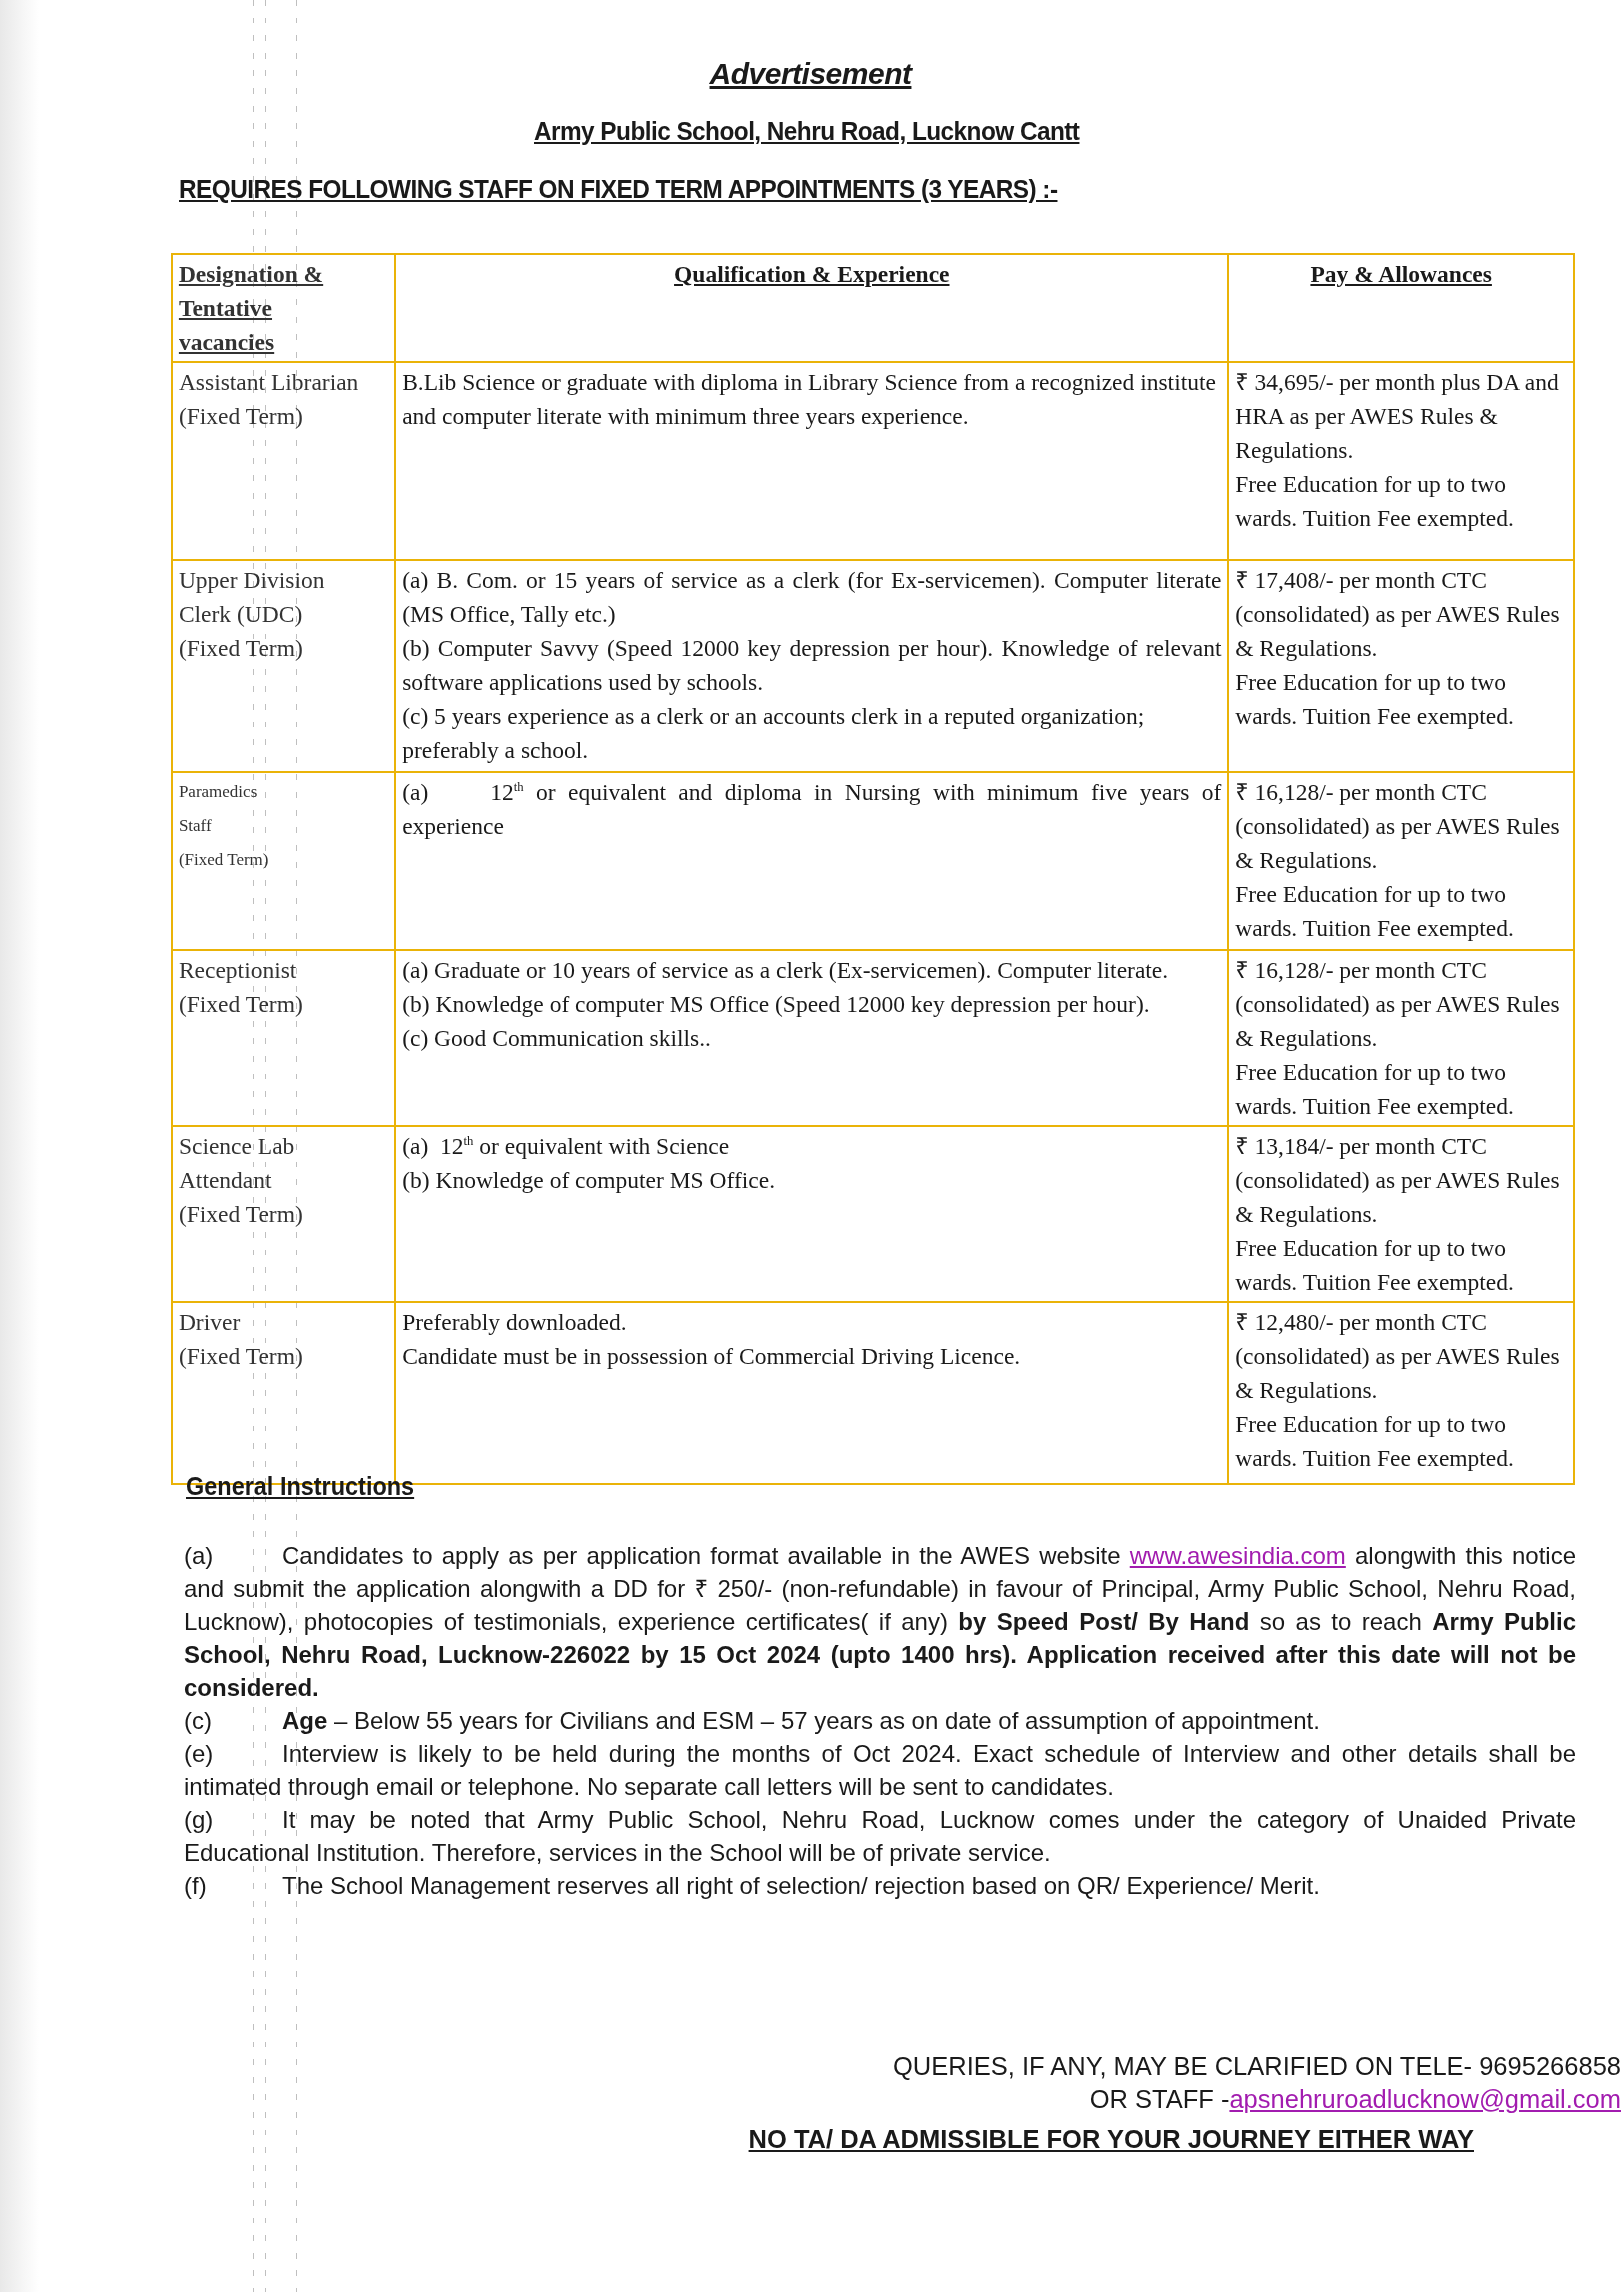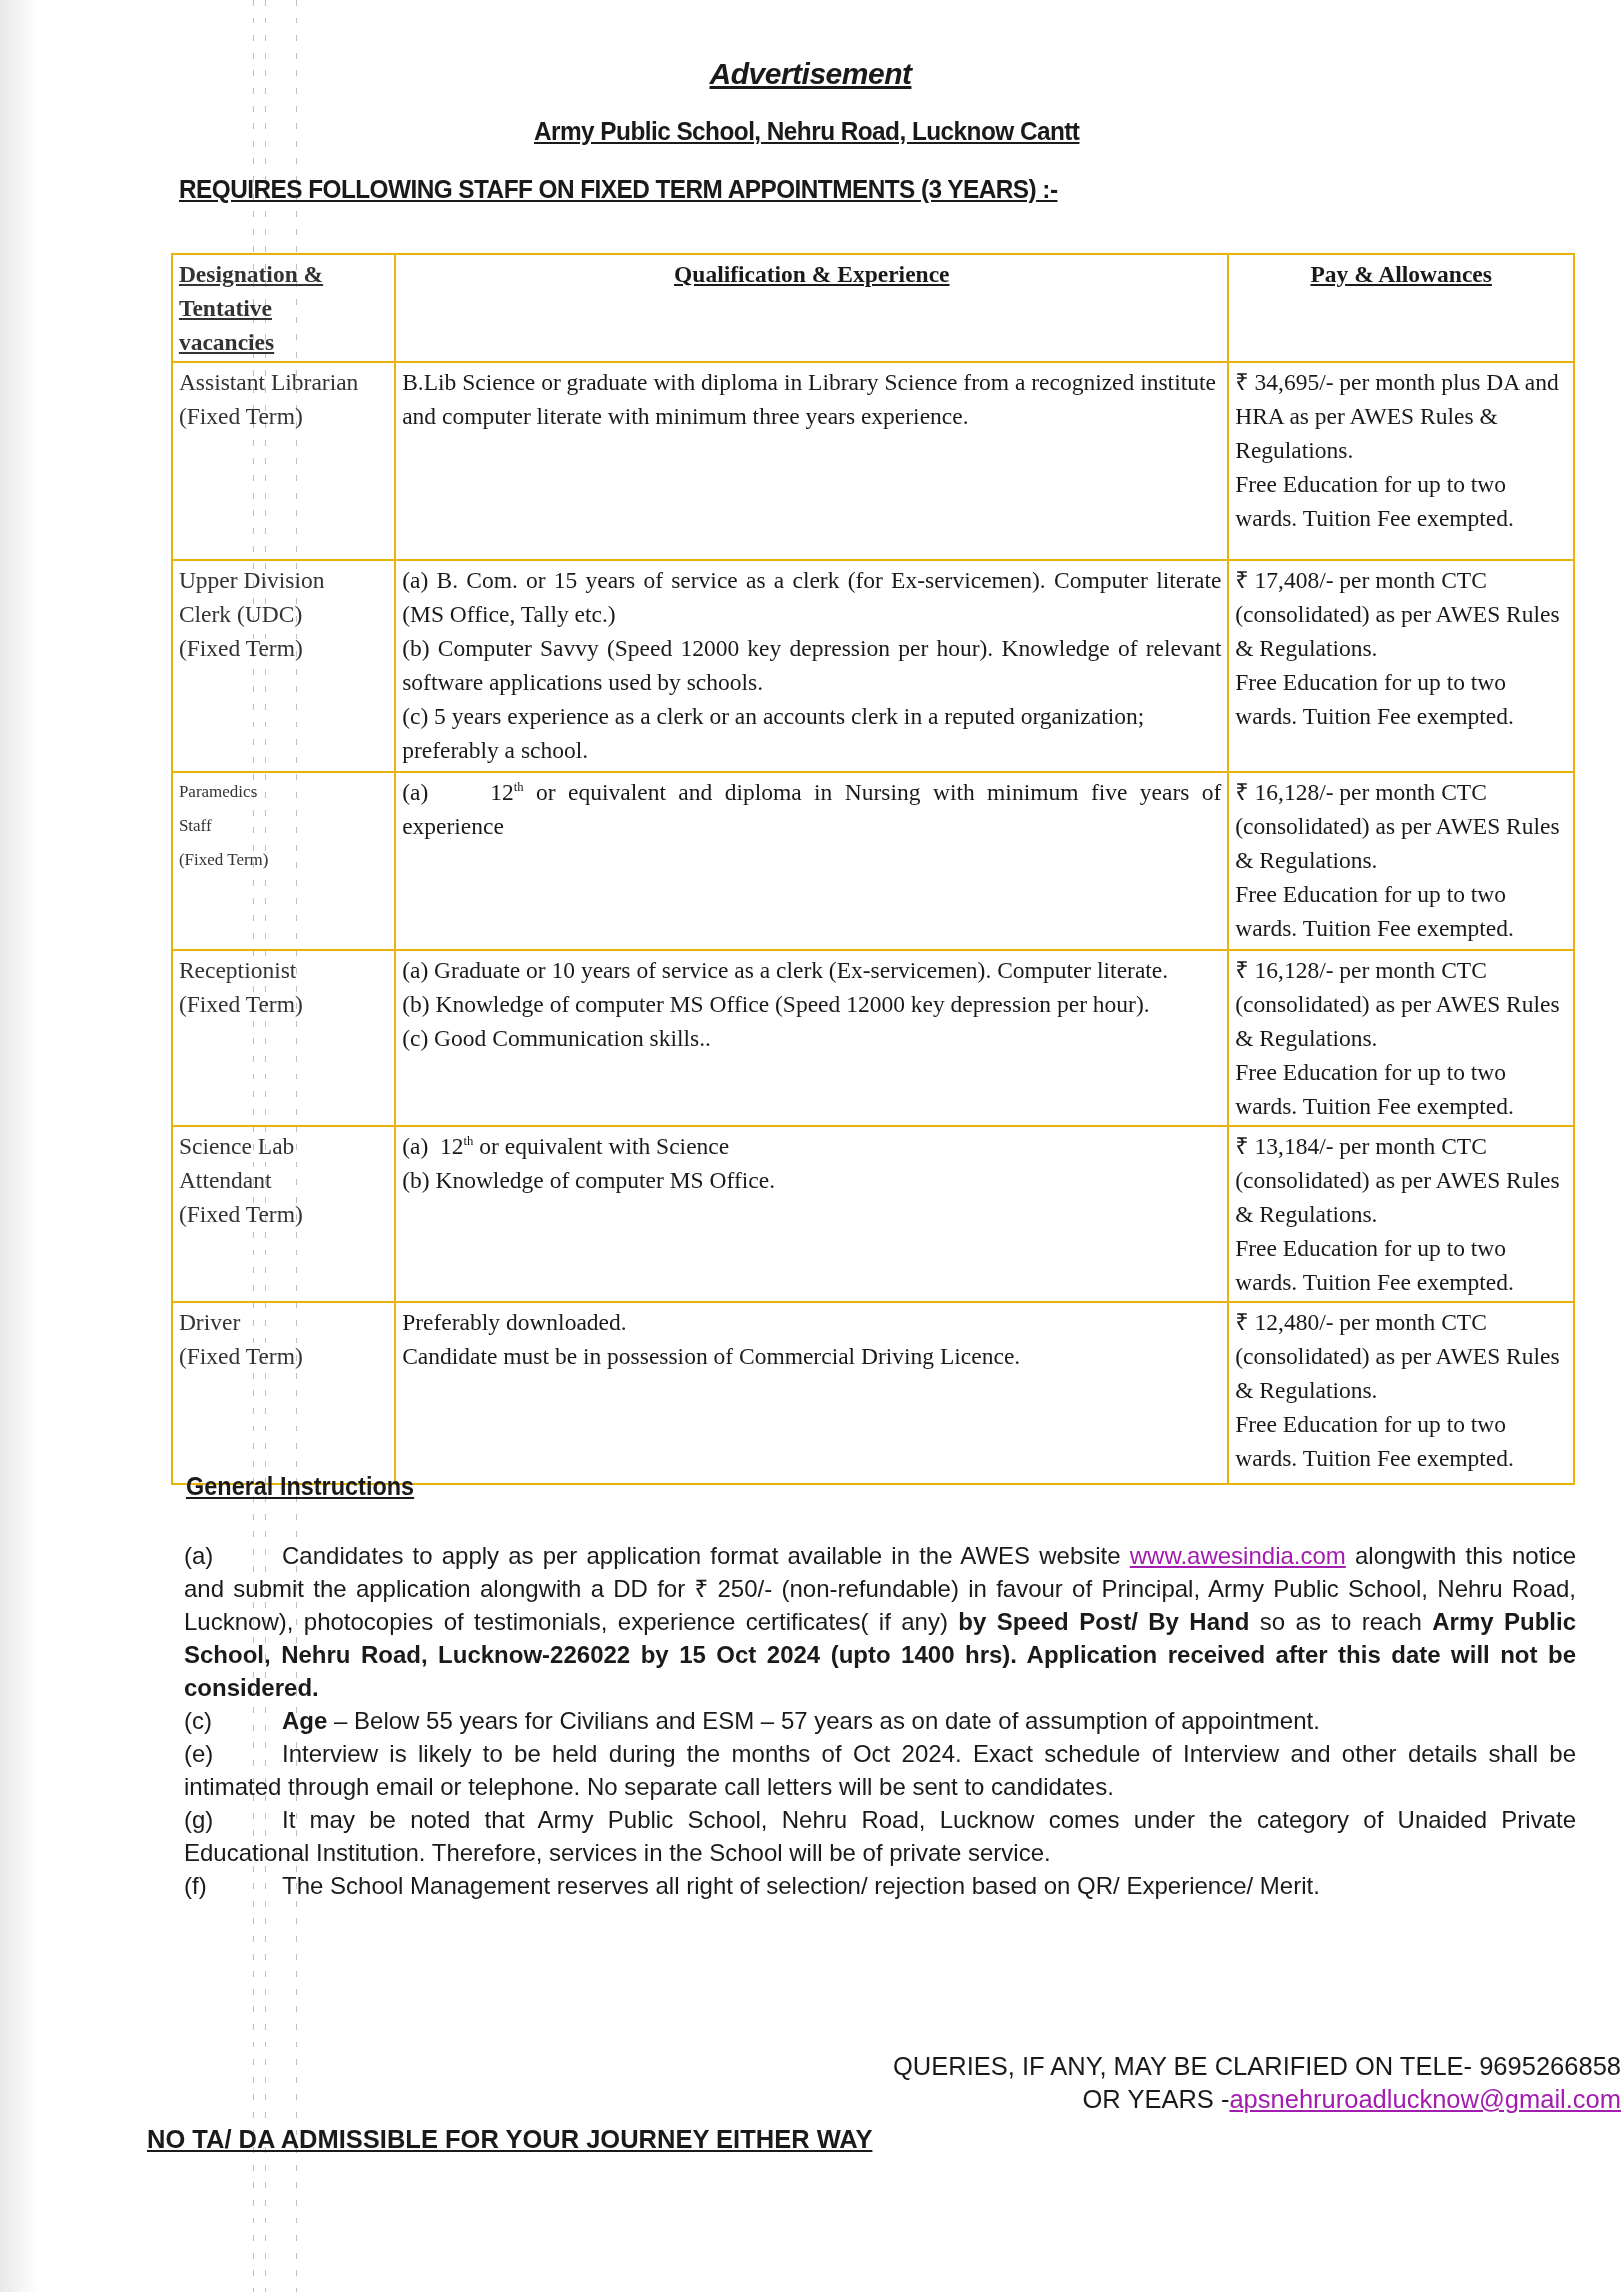--- a/index.html
+++ b/index.html
@@ -75,21 +75,21 @@
     .gi b { font-weight: bold; }
     .gi a, .link { color: #a21caf; text-decoration: underline; }
     .queries {
       position: absolute; left: 0; width: 1621px; top: 2050px;
       text-align: right; font-size: 25.5px; line-height: 33px;
     }
     .queries .q1 { padding-left: 176px; }
     .queries .q2 { padding-left: 157px; }
     .nota {
       position: absolute; left: 0; width: 1474px; top: 2125px;
-      text-align: left; padding-left: 147px; box-sizing: border-box;
+      text-align: right; padding-left: 147px; box-sizing: border-box;
       font-size: 25.5px; font-weight: bold; text-decoration: underline;
     }
   </style>
 </head>
 <body>
 
 <div class="scan-edge"></div>
 <div class="scan-line" style="left:253px"></div>
 <div class="scan-line" style="left:265px"></div>
 <div class="scan-line" style="left:296px"></div>
@@ -225,18 +225,18 @@
     <span class="lbl">(g)</span><span>It may be noted that Army Public School, Nehru Road, Lucknow comes under the category of Unaided Private Educational Institution.  Therefore, services in the School will be of private service.</span>
   </p>
   <p>
     <span class="lbl">(f)</span><span>The School Management reserves all right of selection/ rejection based on QR/ Experience/ Merit.</span>
   </p>
 </div>
 
 <div class="queries">
   <div class="q1">QUERIES, IF ANY, MAY BE CLARIFIED ON TELE- 9695266858</div>
   <div class="q2">
-    <span>OR YEARS -</span><a class="link">apsnehruroadlucknow@gmail.com</a>
+    <span>OR STAFF -</span><a class="link">apsnehruroadlucknow@gmail.com</a>
   </div>
 </div>
 
 <div class="nota">NO TA/ DA ADMISSIBLE FOR  YOUR JOURNEY EITHER WAY</div>
 
 
 </body></html>

